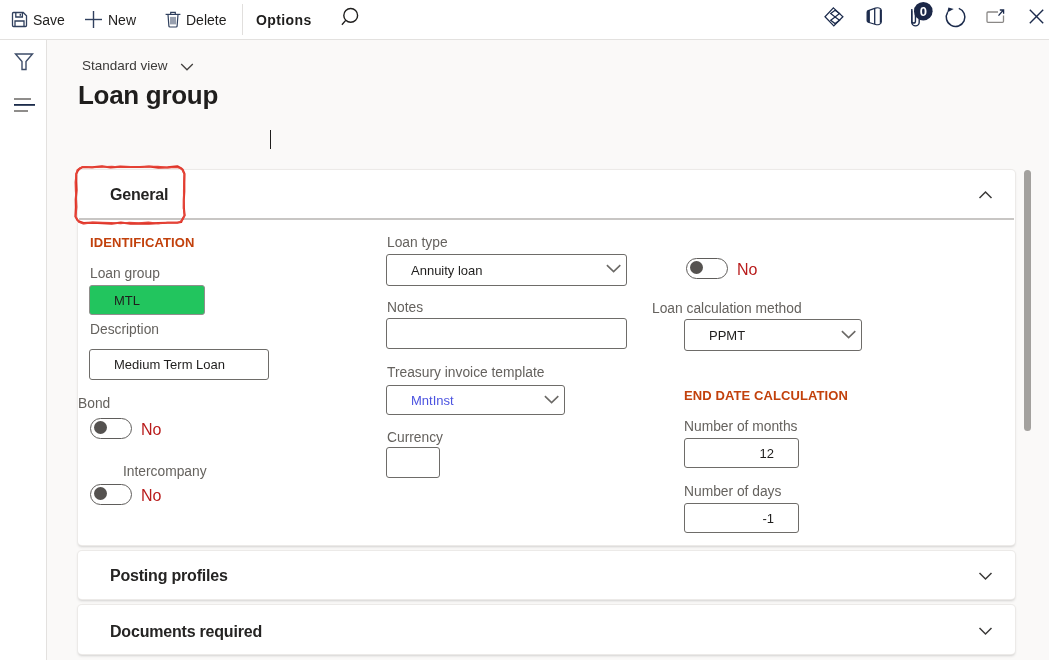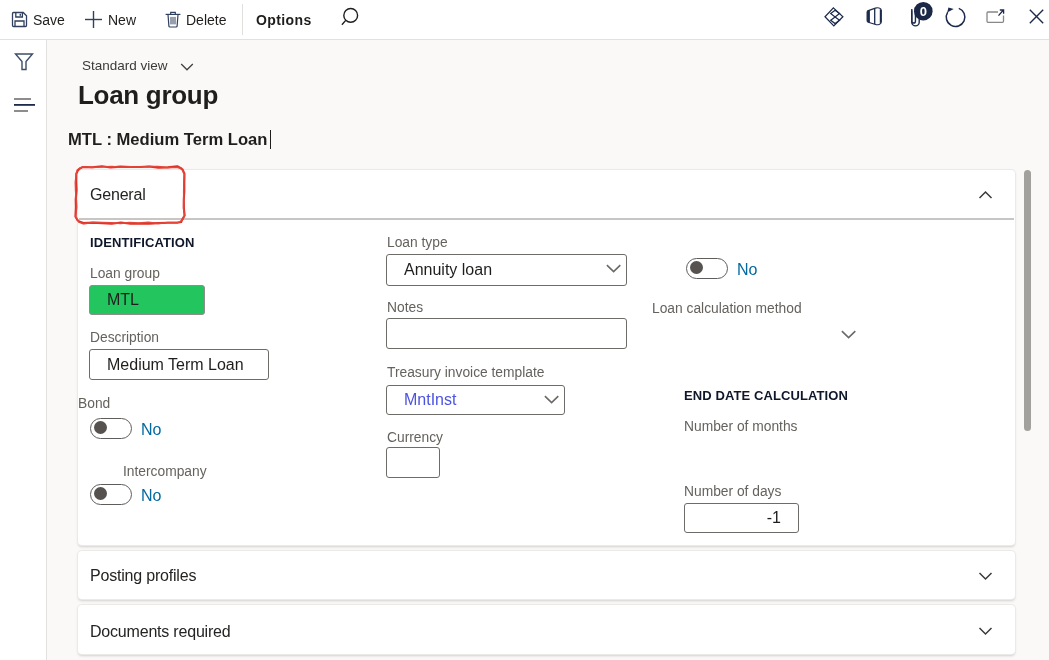--- a/index.html
+++ b/index.html
@@ -8,27 +8,27 @@
 .abs { position:absolute; }
 
 #topbar { position:absolute; left:0; top:0; width:1049px; height:40px; background:#fff; border-bottom:1px solid #e3e1df; }
 .cmd { position:absolute; top:0; height:39px; display:flex; align-items:center; gap:5px; color:#1f1e1d; font-size:14px; }
 .cmd svg { display:block; }
 
 #rail { position:absolute; left:0; top:40px; width:47px; height:620px; background:#fff; border-right:1px solid #e3e1df; }
 
 #content { position:absolute; left:47px; top:40px; width:1002px; height:620px; background:#faf9f8; }
 .card { position:absolute; background:#fff; border-radius:4px; box-shadow: 0 0 0 1px #eceae8, 0 1.9px 2.6px rgba(0,0,0,0.16); }
-.sechead { font-size:16px; font-weight:400; color:#252423; letter-spacing:-0.2px; }
+.sechead { font-size:16px; font-weight:700; color:#252423; letter-spacing:-0.2px;margin-left:20px; }
 .label { position:absolute; font-size:13.8px; color:#65625e; }
-.grouphead { position:absolute; font-size:13px; font-weight:700; color:#0f172a; letter-spacing:0.1px;}
-.input { position:absolute; background:#fff; border:1.5px solid #6e6c69; border-radius:3px; font-size:16px; color:#1f1e1d; display:flex; align-items:center; padding:0 17px; }
+.grouphead { position:absolute; font-size:13px; font-weight:700; color:#c2410c; letter-spacing:0.1px;}
+.input { position:absolute; background:#fff; border:1.5px solid #6e6c69; border-radius:3px; font-size:13px; color:#1f1e1d; display:flex; align-items:center; padding:0 24px; }
 .toggle { position:absolute; width:42px; height:21px; border:1.5px solid #5f5d5b; border-radius:11px; background:#fff; }
 .toggle .knob { position:absolute; left:2.8px; top:2.4px; width:13px; height:13px; border-radius:50%; background:#555250; }
-.no { position:absolute; font-size:16px; color:#0369a1; }
+.no { position:absolute; font-size:16px; color:#b91c1c; }
 .chev { position:absolute; }
 </style>
 </head>
 <body>
 <div id="page">
 
   <div id="topbar"></div>
   <div class="cmd" style="left:11px;">
     <svg width="17" height="17" viewBox="0 0 17 17" fill="none" stroke="#30405e" stroke-width="1.3">
       <path d="M1.5 2.5 C1.5 1.9 1.9 1.5 2.5 1.5 L12.2 1.5 L15.5 4.8 L15.5 14.5 C15.5 15.1 15.1 15.5 14.5 15.5 L2.5 15.5 C1.9 15.5 1.5 15.1 1.5 14.5 Z"></path>
@@ -111,41 +111,40 @@
     </svg>
   </div>
 
   <div id="content"></div>
 
   <div class="abs" style="left:82px; top:58px; font-size:13.5px; color:#3b3a39;">Standard view</div>
   <svg class="abs" style="left:180px; top:62px;" width="14" height="10" viewBox="0 0 14 10" fill="none" stroke="#44423f" stroke-width="1.3">
       <path d="M1.2 2 L7 7.8 L12.8 2"></path>
     </svg>
   <div class="abs" style="left:78px; top:80px; font-size:26px; font-weight:700; color:#1f1e1d; letter-spacing:-0.3px;">Loan group</div>
-  <div class="abs" style="left:68px; top:130px; font-size:16.6px; font-weight:700; color:#1f1e1d;">MTL : Medium Term Loan</div>
   <div class="abs" style="left:270px; top:130px; width:1.4px; height:19px; background:#1f1e1d;"></div>
 
   <div class="abs" style="left:1024px; top:170px; width:7px; height:261px; border-radius:4px; background:#a3a19e;"></div>
 
   <div class="card" style="left:78px; top:170px; width:937px; height:375px;"></div>
   <div class="abs" style="left:79px; top:218px; width:935px; height:1.5px; background:#c8c6c4;"></div>
   <div class="abs sechead" style="left:90px; top:186px;">General</div>
   <svg class="chev" style="left:977px; top:189px;" width="17" height="12" viewBox="0 0 17 12" fill="none" stroke="#3b3a39" stroke-width="1.5">
       <path d="M2.5 9 L8.5 3 L14.5 9"></path>
     </svg>
 
   <svg class="abs" style="left:70px; top:161px;" width="122" height="70" viewBox="0 0 122 70" fill="none" stroke-linejoin="round">
     <path d="M12.6 6.1 L22.2 6.2 L32.0 5.3 L40.5 6.5 L50.2 5.6 L60.7 6.0 L69.9 6.0 L79.0 5.5 L88.4 6.6 L97.6 6.4 L107.3 5.3 L110.9 7.1 L112.8 8.8 L114.5 13.0 L114.3 22.0 L114.3 30.4 L113.8 38.7 L113.9 47.3 L114.6 54.4 L112.5 58.1 L111.2 61.0 L107.2 61.7 L97.6 61.8 L88.0 62.1 L78.9 62.6 L69.7 62.6 L60.5 62.7 L50.9 61.5 L41.7 62.7 L32.4 62.1 L22.7 61.6 L13.5 62.1 L9.2 60.4 L7.5 59.2 L5.4 55.5 L5.9 46.1 L5.7 38.6 L6.6 29.1 L6.2 20.7 L6.3 12.7 L7.5 10.2 L9.5 7.7 Z" stroke="#dc3125" stroke-width="2.1"></path>
     <path d="M12.9 5.8 L21.9 6.5 L31.1 6.0 L41.8 5.4 L50.7 6.2 L59.3 5.8 L69.7 5.9 L79.1 5.5 L87.8 5.4 L97.6 6.6 L107.1 6.4 L110.3 7.3 L112.5 9.2 L114.3 13.3 L113.9 20.8 L113.7 29.4 L113.7 38.7 L113.5 47.2 L114.6 54.3 L112.9 58.5 L109.8 60.9 L107.6 61.4 L97.7 61.4 L88.3 62.6 L78.4 61.3 L68.8 62.1 L59.3 61.4 L50.6 62.6 L41.1 61.8 L32.0 61.4 L22.5 61.5 L13.2 62.7 L8.8 61.1 L7.1 58.0 L5.7 55.7 L6.7 46.0 L6.3 38.9 L5.6 30.0 L5.3 21.2 L6.3 13.1 L7.3 8.9 L9.3 7.5 Z" stroke="#e64539" stroke-width="1.5"></path>
   </svg>
 
   <div class="grouphead" style="left:90px; top:235px;">IDENTIFICATION</div>
   <div class="label" style="left:90px; top:266px;">Loan group</div>
   <div class="input" style="left:89px; top:285px; width:116px; height:30px; background:#22c55e; border-color:#908e8c;">MTL</div>
-  <div class="label" style="left:90px; top:330px;">Description</div>
+  <div class="label" style="left:90px; top:322px;">Description</div>
   <div class="input" style="left:89px; top:349px; width:180px; height:31px;">Medium Term Loan</div>
   <div class="label" style="left:78px; top:396px;">Bond</div>
   <div class="toggle" style="left:90px; top:418px;">
       <div class="knob"></div>
     </div>
   <div class="no" style="left:141px; top:421px;">No</div>
   <div class="label" style="left:91px; top:464px;margin-left:32px;">Intercompany</div>
   <div class="toggle" style="left:90px; top:484px;">
       <div class="knob"></div>
     </div>
@@ -164,25 +163,27 @@
       <path d="M0.9 1.2 L7.6 7.6 L14.3 1.2"></path>
     </svg>
   <div class="label" style="left:387px; top:430px;">Currency</div>
   <div class="input" style="left:386px; top:447px; width:54px; height:31px;"></div>
 
   <div class="toggle" style="left:686px; top:258px;">
       <div class="knob"></div>
     </div>
   <div class="no" style="left:737px; top:261px;">No</div>
   <div class="label" style="left:652px; top:301px;">Loan calculation method</div>
+  <div class="input" style="left:684px; top:319px; width:178px; height:32px;">PPMT</div>
   <svg class="chev" style="left:841px; top:330px;" width="16" height="10" viewBox="0 0 16 10" fill="none" stroke="#6b6966" stroke-width="1.6">
       <path d="M0.9 1.2 L7.6 7.6 L14.3 1.2"></path>
     </svg>
   <div class="grouphead" style="left:684px; top:388px;">END DATE CALCULATION</div>
   <div class="label" style="left:684px; top:419px;">Number of months</div>
+  <div class="input" style="left:684px; top:438px; width:115px; height:30px; justify-content:flex-end;">12</div>
   <div class="label" style="left:684px; top:484px;">Number of days</div>
   <div class="input" style="left:684px; top:503px; width:115px; height:30px; justify-content:flex-end;">-1</div>
 
   <div class="card" style="left:78px; top:551px; width:937px; height:48px;"></div>
   <div class="abs sechead" style="left:90px; top:567px;">Posting profiles</div>
   <svg class="chev" style="left:977px; top:570px;" width="17" height="12" viewBox="0 0 17 12" fill="none" stroke="#3b3a39" stroke-width="1.5">
       <path d="M2.5 3 L8.5 9 L14.5 3"></path>
     </svg>
 
   <div class="card" style="left:78px; top:605px; width:937px; height:49px;"></div>

